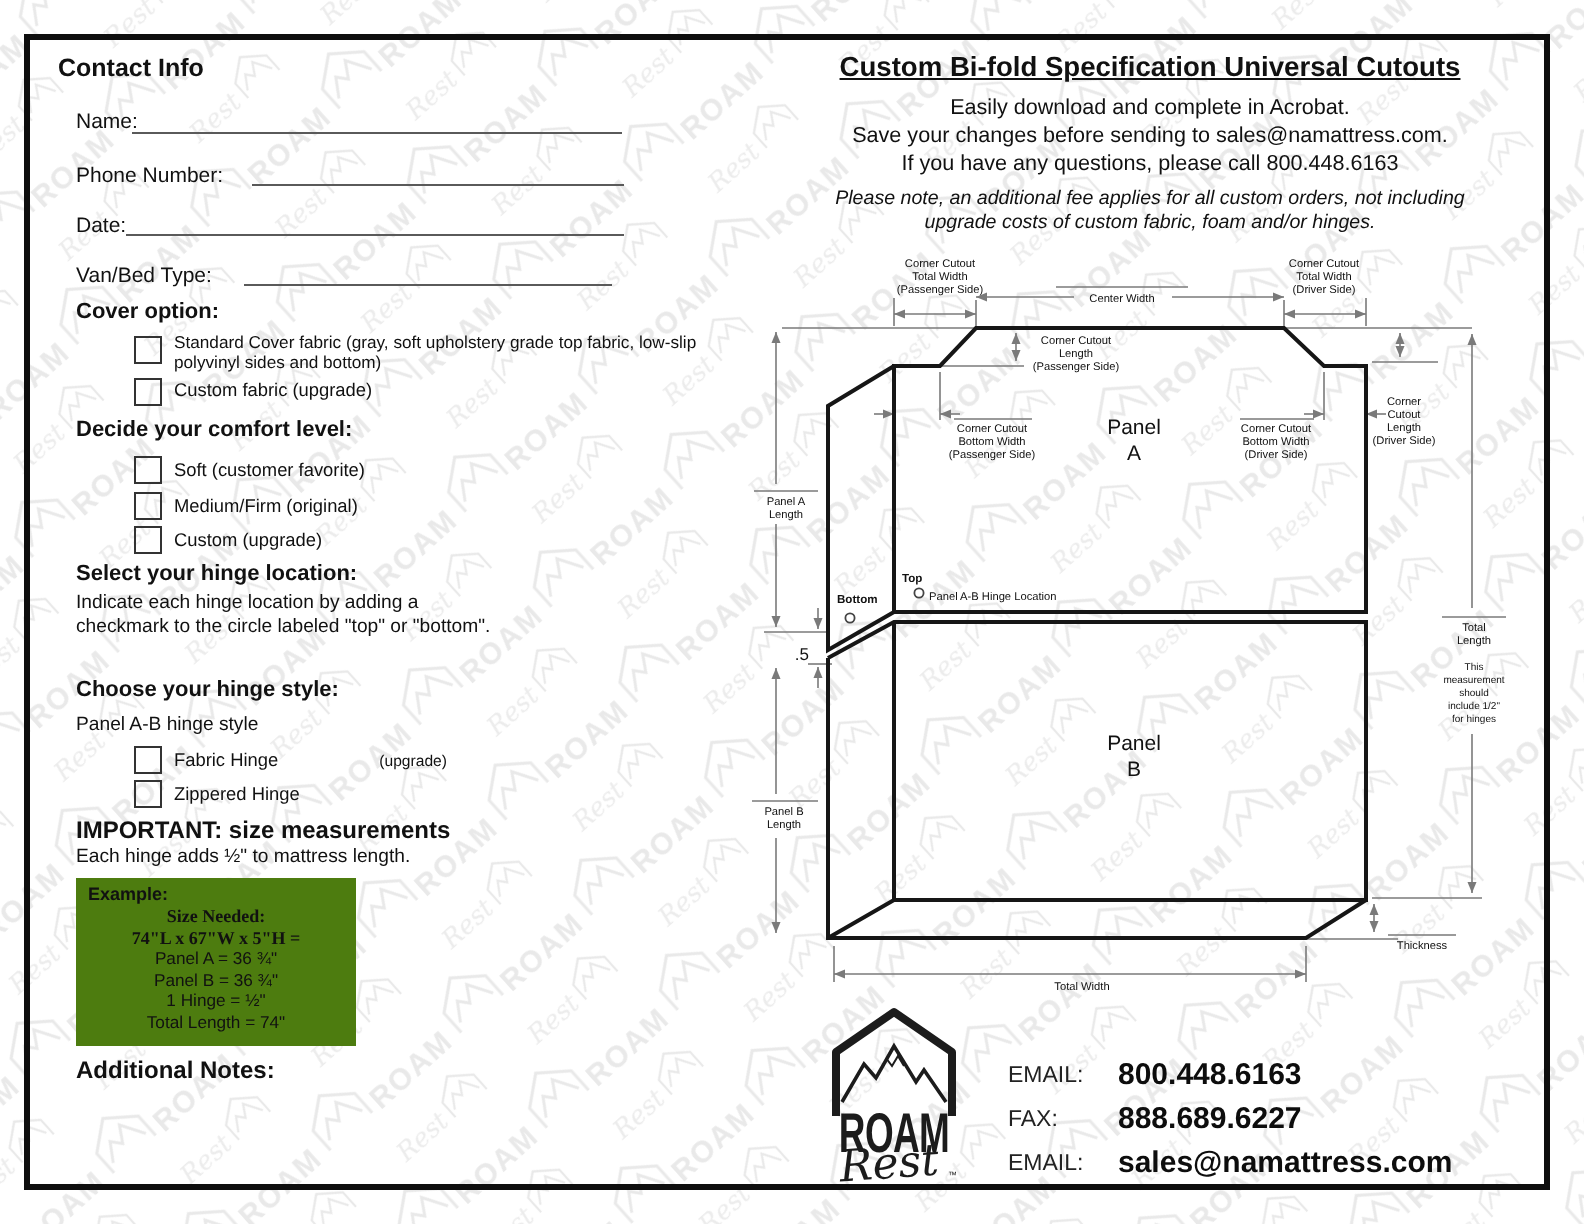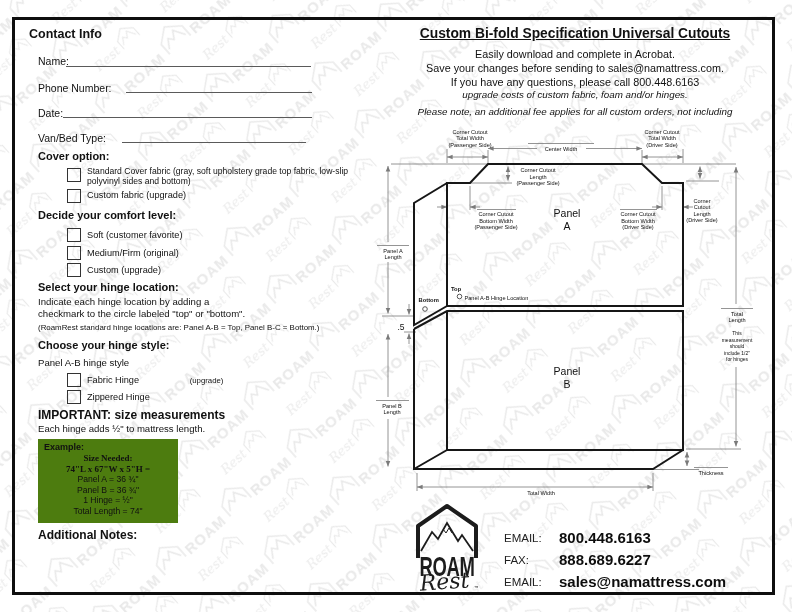--- a/index.html
+++ b/index.html
@@ -105,21 +105,20 @@
   <div class="cb" style="left:67px;top:228px;"></div>
   <div class="abs cbl" style="left:87px;top:230px;">Soft (customer favorite)</div>
   <div class="cb" style="left:67px;top:246px;"></div>
   <div class="abs cbl" style="left:87px;top:248px;">Medium/Firm (original)</div>
   <div class="cb" style="left:67px;top:263px;"></div>
   <div class="abs cbl" style="left:87px;top:265px;">Custom (upgrade)</div>
 
   <div class="abs h2" style="left:38px;top:281px;">Select your hinge location:</div>
   <div class="abs body-sm" style="left:38px;top:296px;">Indicate each hinge location by adding a</div>
   <div class="abs body-sm" style="left:38px;top:308px;">checkmark to the circle labeled "top" or "bottom".</div>
-  <div class="abs small-note" style="left:38px;top:323px;">(RoamRest standard hinge locations are: Panel A-B = Top, Panel B-C = Bottom.)</div>
 
   <div class="abs h2" style="left:38px;top:339px;">Choose your hinge style:</div>
   <div class="abs body-sm" style="left:38px;top:357px;">Panel A-B hinge style</div>
   <div class="cb" style="left:67px;top:373px;"></div>
   <div class="abs cbl" style="left:87px;top:375px;"><span>Fabric Hinge</span> <span class="upg">(upgrade)</span></div>
   <div class="cb" style="left:67px;top:390px;"></div>
   <div class="abs cbl" style="left:87px;top:392px;">Zippered Hinge</div>
 
   <div class="abs h1" style="left:38px;top:408px;font-size:12px;">IMPORTANT: size measurements</div>
   <div class="abs body-sm" style="left:38px;top:423px;">Each hinge adds ½" to mattress length.</div>
@@ -136,22 +135,22 @@
     </div>
   </div>
 
   <div class="abs h1" style="left:38px;top:528px;font-size:12px;">Additional Notes:</div>
 
   <div class="rhead">
     <div class="rtitle">Custom Bi-fold Specification Universal Cutouts</div>
     <div class="rline" style="margin-top:6px;">Easily download and complete in Acrobat.</div>
     <div class="rline">Save your changes before sending to sales@namattress.com.</div>
     <div class="rline">If you have any questions, please call 800.448.6163</div>
+    <div class="rnote">Please note, an additional fee applies for all custom orders, not including</div>
     <div class="rnote" style="margin-top:0;">upgrade costs of custom fabric, foam and/or hinges.</div>
-    <div class="rnote">Please note, an additional fee applies for all custom orders, not including</div>
   </div>
 
   <svg class="diagram" viewBox="370 118 408 392">
     <defs>
       <marker id="aE" markerWidth="6" markerHeight="6" refX="5.6" refY="3" orient="auto" markerUnits="userSpaceOnUse">
         <path d="M0,0.7 L5.6,3 L0,5.3 Z" fill="#7a7a7a"></path>
       </marker>
       <marker id="aS" markerWidth="6" markerHeight="6" refX="0.4" refY="3" orient="auto" markerUnits="userSpaceOnUse">
         <path d="M6,0.7 L0.4,3 L6,5.3 Z" fill="#7a7a7a"></path>
       </marker>

